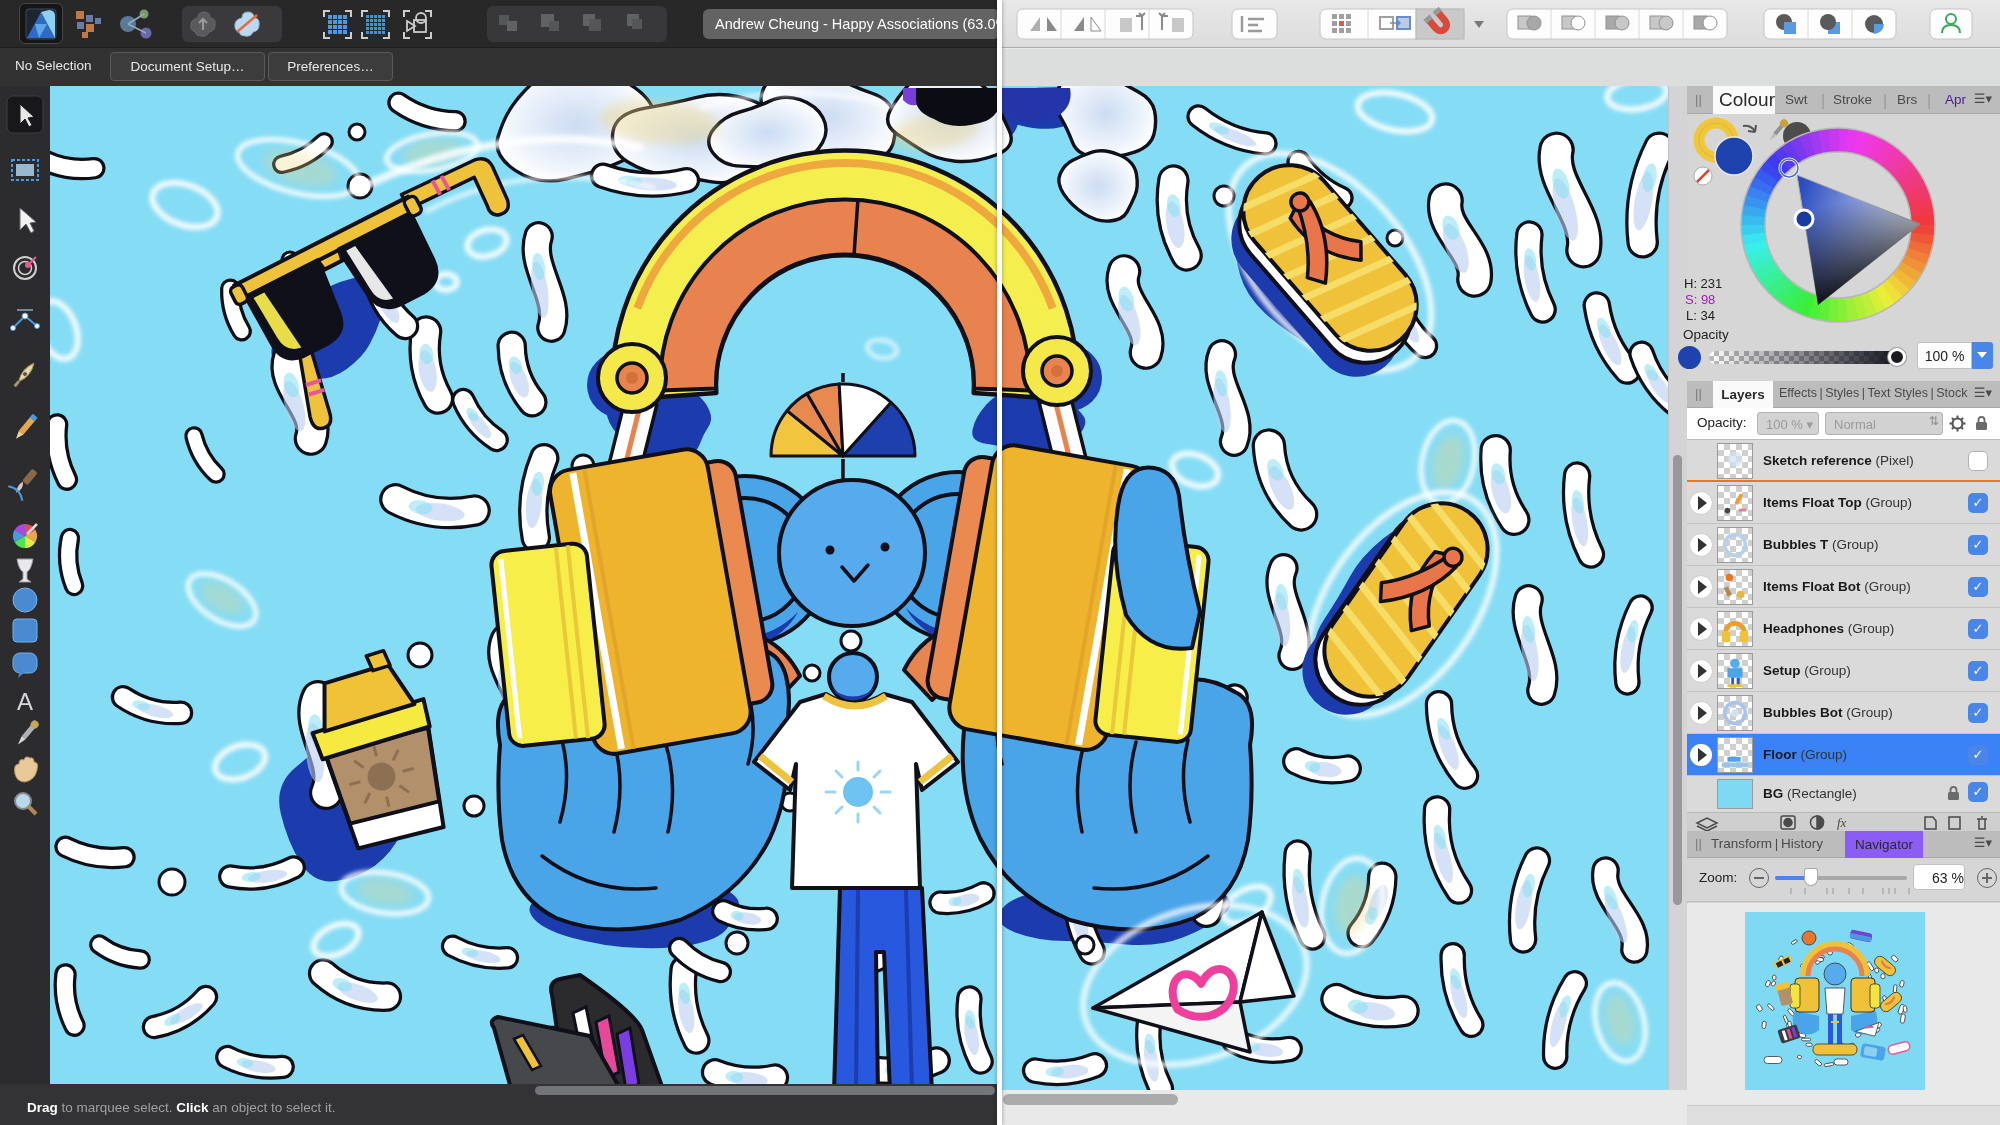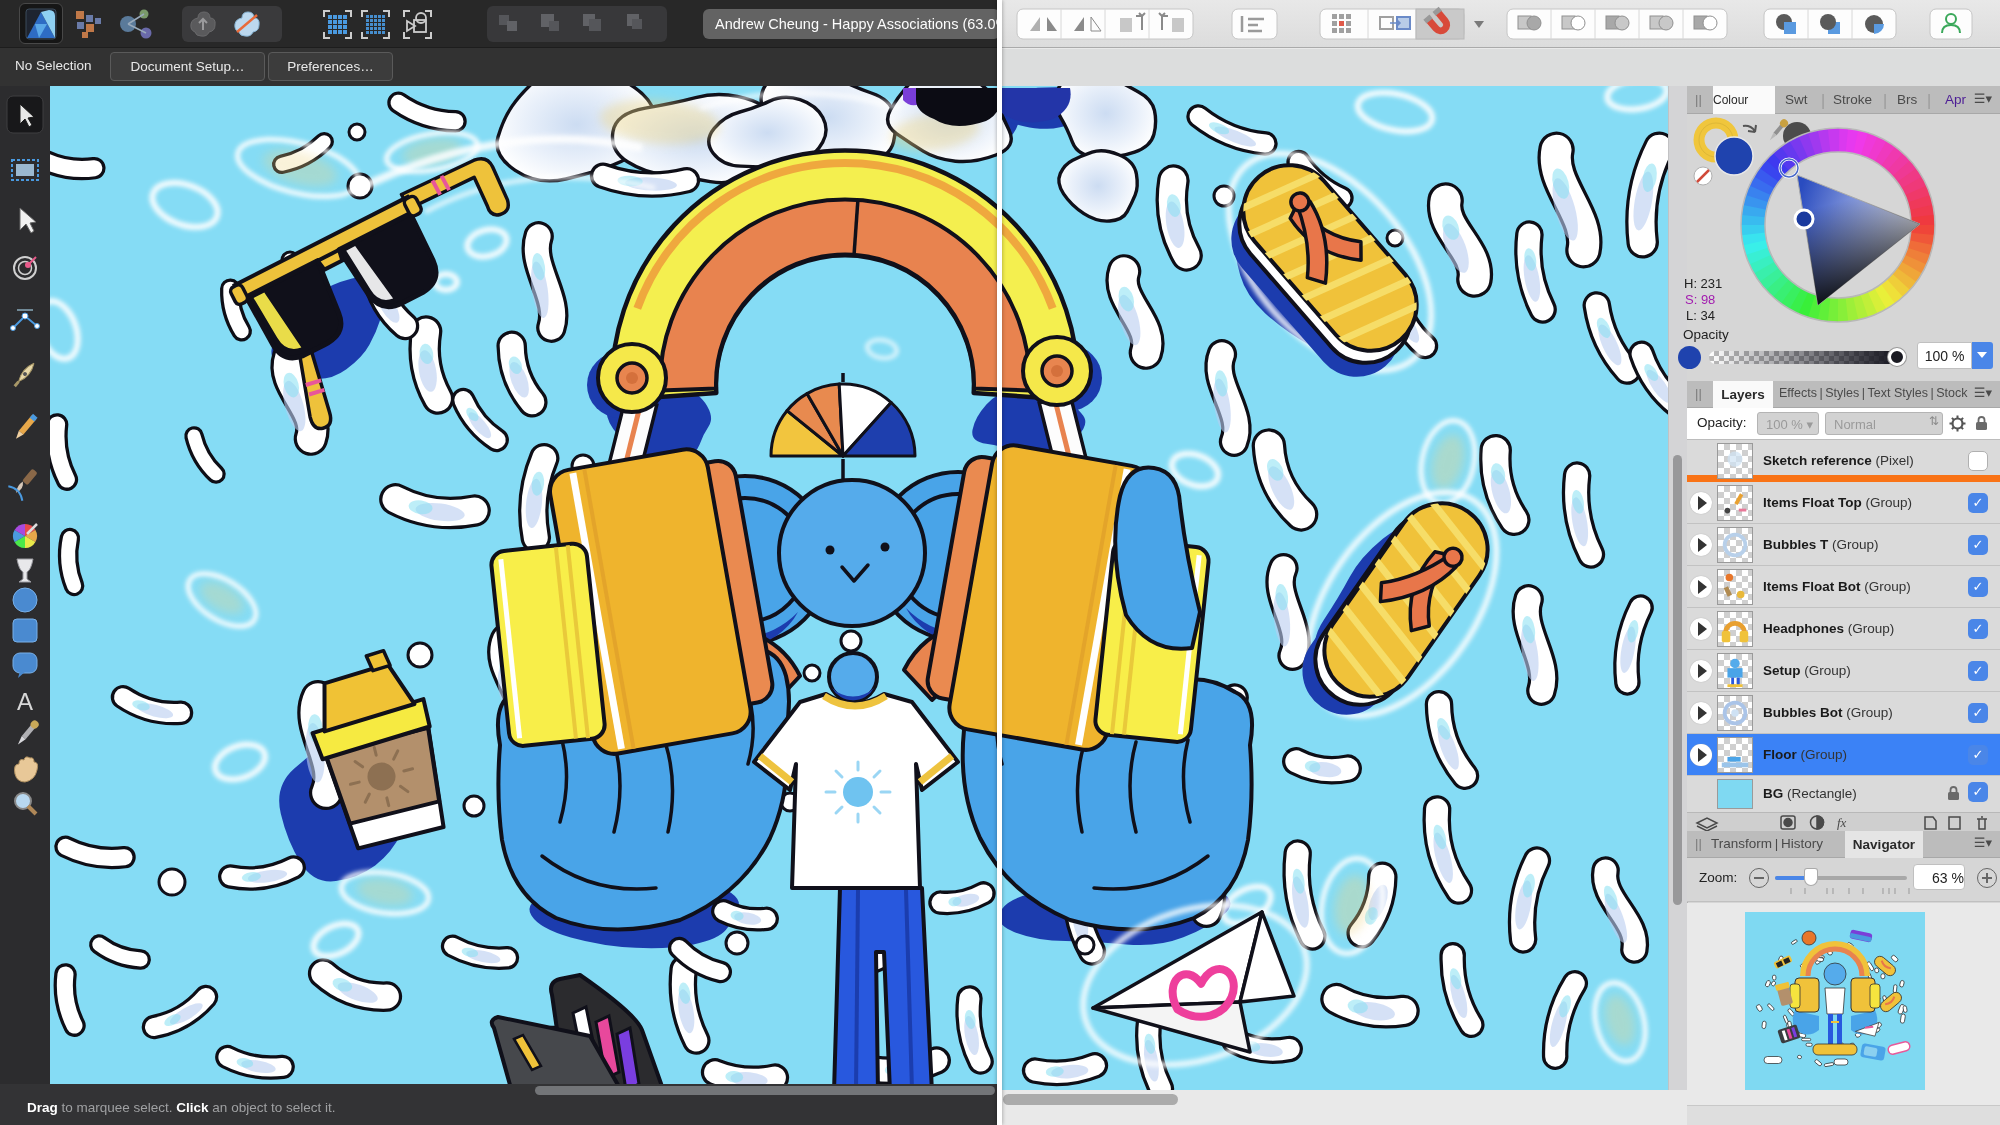--- a/index.html
+++ b/index.html
@@ -879,21 +879,21 @@
     <rect x="928" y="9" width="42" height="30" rx="6" fill="#fdfdfd" stroke="#c6c6c6"></rect>
     <g fill="none" stroke="#3aa85a" stroke-width="2">
       <circle cx="949" cy="19" r="5"></circle>
       <path d="M 940 33 Q 940 25 949 25 Q 958 25 958 33"></path>
     </g>
   </svg>
 <div class="abs" style="left:997px;top:0;width:5px;height:1125px;background:#ffffff;box-shadow:0 0 4px rgba(0,0,0,0.35)"></div>
 <div class="abs" style="left:1687px;top:86px;width:313px;height:1039px;background:#d6d6d6;border-left:1px solid #b0b0b0"></div>
 <div class="abs" style="left:1687px;top:86px;width:313px;height:28px;background:#bcbcbc;border-bottom:1px solid #a8a8a8">
 <span style="position:absolute;left:8px;top:6px;color:#7a7a7a;font-size:13px">||</span>
-<span style="position:absolute;left:26px;top:0;width:62px;height:28px;background:#fafafa;color:#2a2a2a;font-size:12px;text-align:left;line-height:28px">Colour</span>
+<span style="position:absolute;left:26px;top:0;width:62px;height:28px;background:#fafafa;color:#2a2a2a;font-size:19px;text-align:right;line-height:28px">Colour</span>
 <span style="position:absolute;left:98px;top:6px;color:#4a4a4a;font-size:13.5px">Swt</span>
 <span style="position:absolute;left:134px;top:6px;color:#9a9a9a">|</span>
 <span style="position:absolute;left:146px;top:6px;color:#4a4a4a;font-size:13.5px">Stroke</span>
 <span style="position:absolute;left:196px;top:6px;color:#9a9a9a">|</span>
 <span style="position:absolute;left:210px;top:6px;color:#4a4a4a;font-size:13.5px">Brs</span>
 <span style="position:absolute;left:240px;top:6px;color:#9a9a9a">|</span>
 <span style="position:absolute;left:258px;top:6px;color:#4c1d95;font-size:13.5px">Apr</span>
 <span style="position:absolute;right:8px;top:5px;color:#4a4a4a;font-size:13px">☰▾</span>
   </div>
 <div class="abs" style="left:1687px;top:114px;width:313px;height:267px;background:#d6d6d6"></div>
@@ -1022,21 +1022,21 @@
           <path d="M 8.5 0.5 L 8.5 3.5 M 8.5 13.5 L 8.5 16.5 M 0.5 8.5 L 3.5 8.5 M 13.5 8.5 L 16.5 8.5 M 2.9 2.9 L 5 5 M 12 12 L 14.1 14.1 M 14.1 2.9 L 12 5 M 5 12 L 2.9 14.1"></path>
         </g>
       </svg></span>
 <span style="position:absolute;left:288px;top:8px;width:13px;height:15px">
       <svg width="13" height="15" viewBox="0 0 13 15" style="position:absolute;left:0;top:0">
         <rect x="1" y="6" width="11" height="8" rx="1.5" fill="#6a6a6a"></rect>
         <path d="M 3.5 6 L 3.5 4 A 3 3 0 0 1 9.5 4 L 9.5 6" fill="none" stroke="#6a6a6a" stroke-width="1.8"></path>
       </svg>
     </span>
   </div>
-<div class="abs" style="left:1687px;top:440px;width:313px;height:42px;background:#dadada;border-bottom:7px solid #f97316">
+<div class="abs" style="left:1687px;top:440px;width:313px;height:42px;background:#dadada;border-bottom:2px solid #f97316">
     <span style="position:absolute;left:30px;top:3px;width:36px;height:36px;background:repeating-conic-gradient(#cfcfcf 0 25%,#fff 0 50%) 0 0/12px 12px;border:1px solid #9a9a9a"><svg width="34" height="34" viewBox="0 0 36 36">
         <circle cx="18" cy="16" r="8" fill="#cfe2f4" opacity="0.7"></circle>
       </svg></span>
     <span style="position:absolute;left:76px;top:13px;font-size:13.5px;color:#1a1a1a"><b>Sketch reference</b> <span style="color:#333">(Pixel)</span></span>
     <span style="position:absolute;right:12px;top:11px;width:20px;height:20px;background:#fff;border:1px solid #b0b0b0;border-radius:5px"></span>
   </div>
 <div class="abs" style="left:1687px;top:482px;width:313px;height:42px;background:#dadada;border-bottom:1px solid #c2c2c2">
     <span style="position:absolute;left:3px;top:10px;width:22px;height:22px;background:#fff;border-radius:50%;box-shadow:0 0 1px #999">
       <span style="position:absolute;left:8px;top:4px;width:0;height:0;border-top:7px solid transparent;border-bottom:7px solid transparent;border-left:9px solid #333"></span>
     </span>
@@ -1139,21 +1139,21 @@
         <path d="M 130 3 A 6.5 6.5 0 0 1 130 16 Z" fill="#4a4a4a"></path>
 <text x="150" y="14" font-size="13" fill="#4a4a4a" stroke="none" font-style="italic" font-family="Liberation Serif,serif">fx</text>
 <path d="M 238 4 L 246 4 L 249 8 L 249 16 L 238 16 Z"></path>
 <rect x="262" y="4" width="11" height="12"></rect>
 <path d="M 290 6 L 300 6 M 292 6 L 292 16 L 298 16 L 298 6 M 294 4 L 296 4"></path>
 </g>
     </svg></div>
 <div class="abs" style="left:1687px;top:831px;width:313px;height:27px;background:#bcbcbc;border-bottom:1px solid #a8a8a8">
 <span style="position:absolute;left:8px;top:5px;color:#7a7a7a;font-size:13px">||</span>
 <span style="position:absolute;left:24px;top:5px;color:#4a4a4a;font-size:13.5px">Transform | History</span>
-<span style="position:absolute;left:158px;top:0;width:78px;height:27px;background:#e5e5e5;color:#2a2a2a;font-size:13.5px;text-align:center;line-height:27px;font-weight:bold">Navigator</span>
+<span style="position:absolute;left:158px;top:0;width:78px;height:27px;background:#8b5cf6;color:#2a2a2a;font-size:13.5px;text-align:center;line-height:27px;font-weight:normal">Navigator</span>
 <span style="position:absolute;right:8px;top:4px;color:#4a4a4a;font-size:13px">☰▾</span>
   </div>
 <div class="abs" style="left:1687px;top:858px;width:313px;height:44px;background:#d6d6d6;border-bottom:1px solid #c0c0c0">
 <span style="position:absolute;left:12px;top:12px;font-size:13.5px;color:#222">Zoom:</span>
 <span style="position:absolute;left:62px;top:10px;width:20px;height:20px;border:1.5px solid #666;border-radius:50%">
       <span style="position:absolute;left:4px;top:8px;width:10px;height:2px;background:#666"></span>
     </span>
 <span style="position:absolute;left:88px;top:18px;width:132px;height:4px;background:#a8a8a8;border-radius:2px"></span>
 <span style="position:absolute;left:88px;top:18px;width:36px;height:4px;background:#4a86e8;border-radius:2px"></span>
 <span style="position:absolute;left:117px;top:10px;width:14px;height:18px;background:#fff;border:1px solid #aaa;border-radius:3px 3px 50% 50%/3px 3px 40% 40%"></span>

